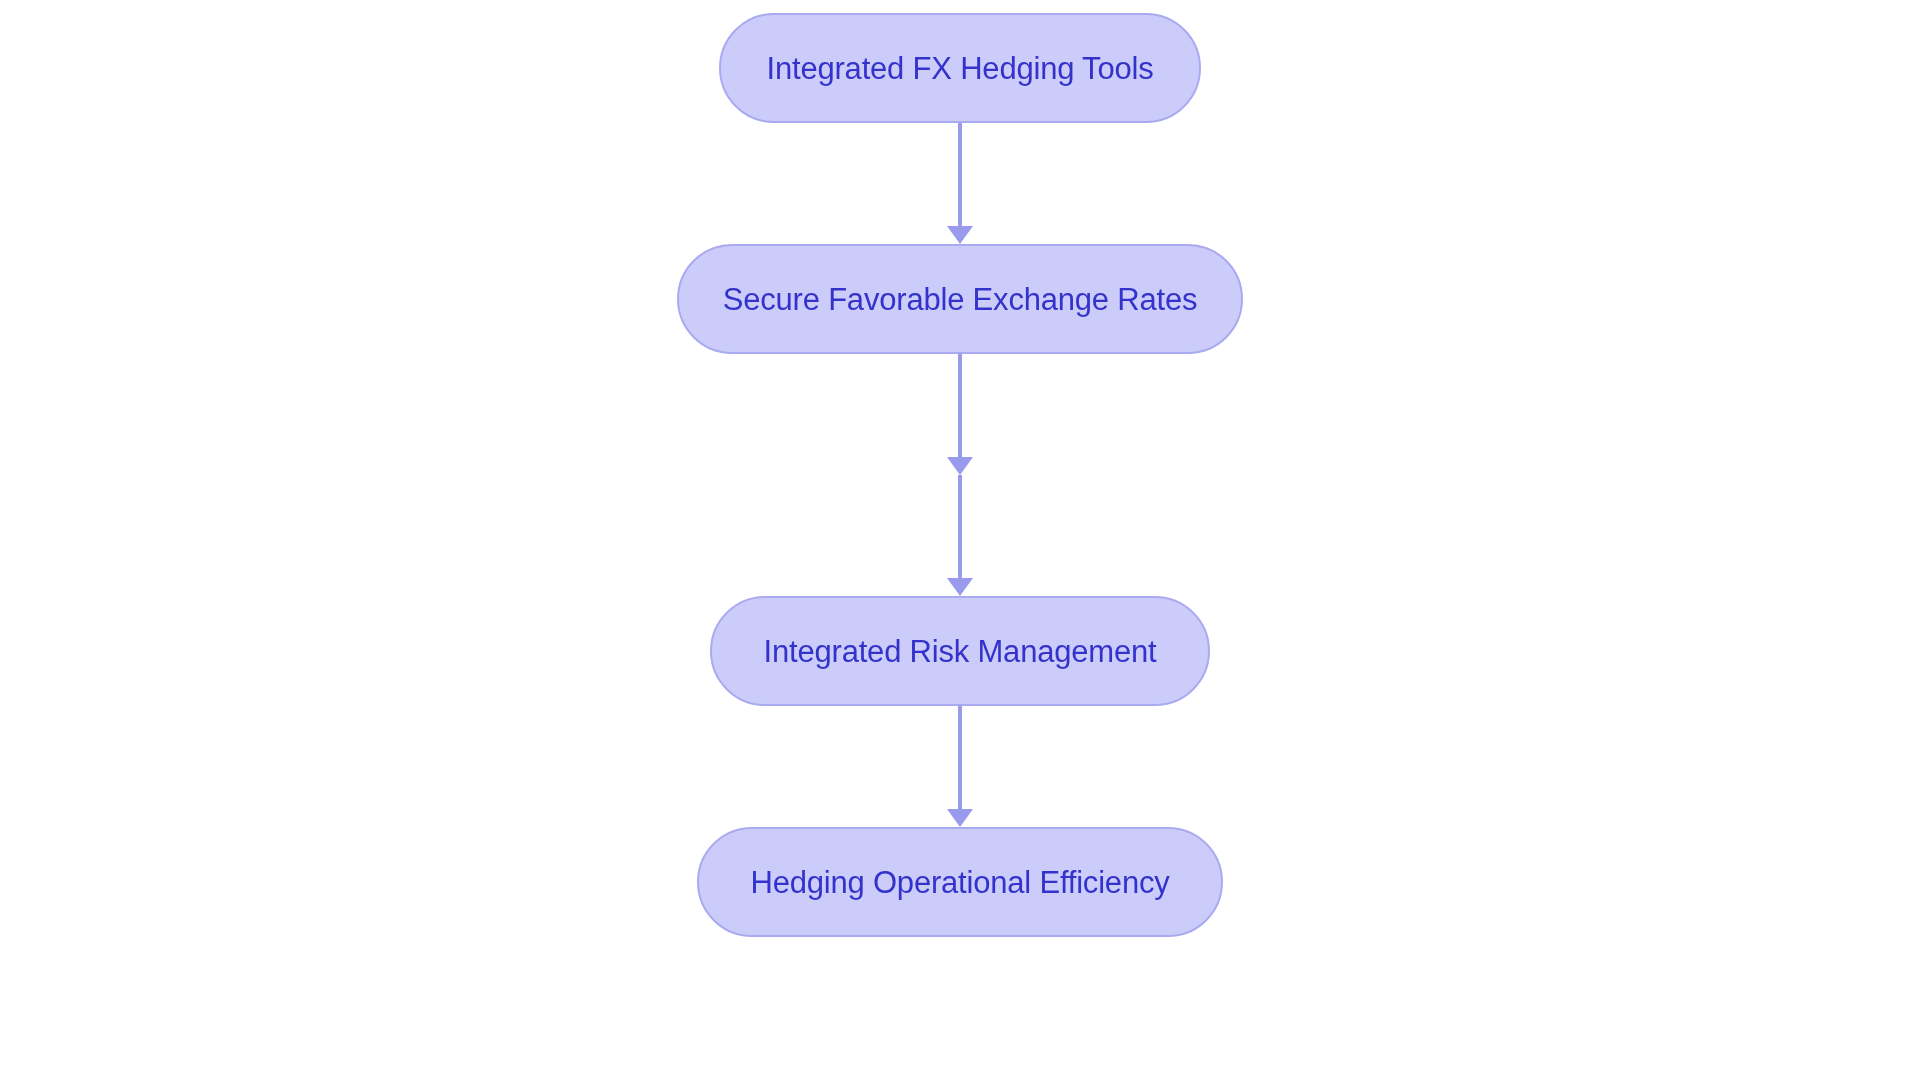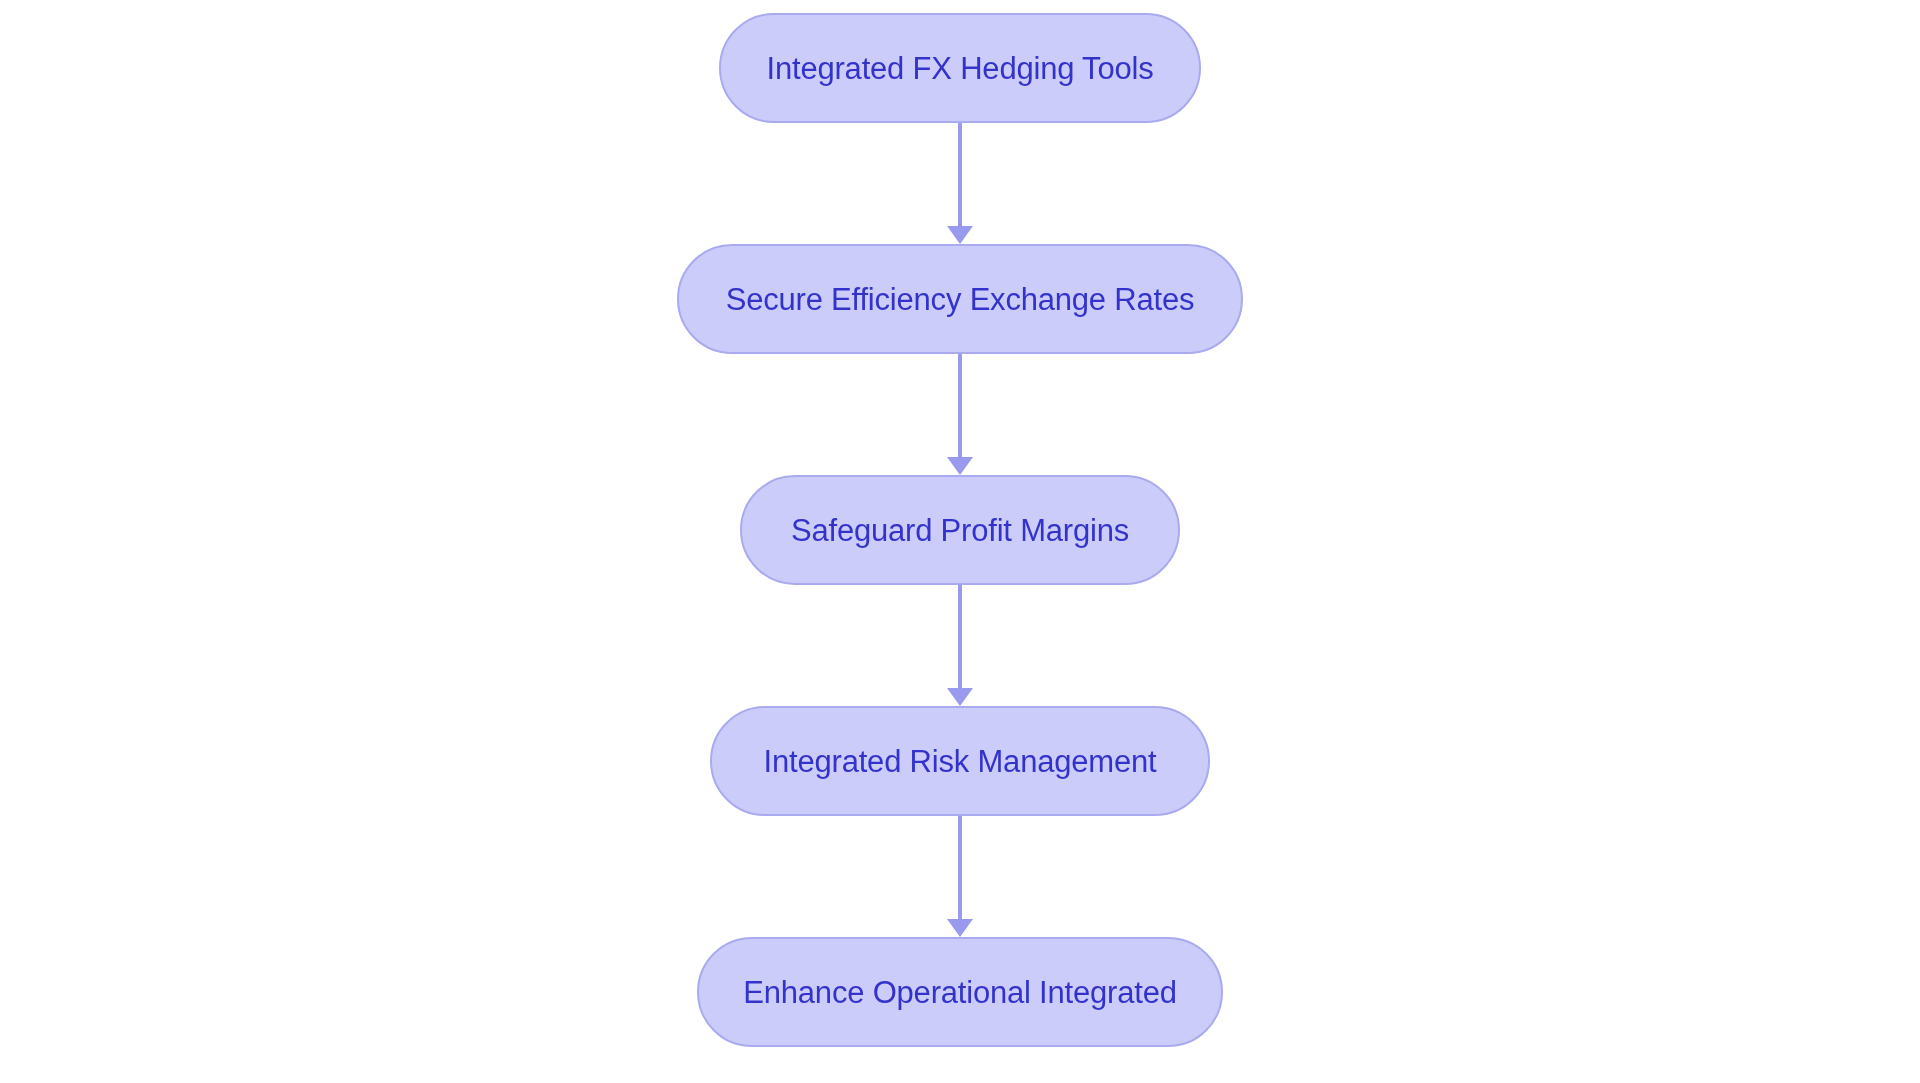--- a/index.html
+++ b/index.html
@@ -100,44 +100,41 @@
     <div class="node w1">
       <span class="node-label">Integrated FX Hedging Tools</span>
     </div>
 
     <div class="connector">
       <div class="connector-line"></div>
       <div class="connector-arrowhead"></div>
     </div>
 
     <div class="node w2">
-      <span class="node-label">Secure Efficiency Exchange Rates</span>
+      <span class="node-label">Secure Favorable Exchange Rates</span>
     </div>
 
     <div class="connector">
       <div class="connector-line"></div>
       <div class="connector-arrowhead"></div>
     </div>
 
-    <div class="node w3">
-      <span class="node-label">Safeguard Profit Margins</span>
-    </div>
 
     <div class="connector">
       <div class="connector-line"></div>
       <div class="connector-arrowhead"></div>
     </div>
 
     <div class="node w4">
       <span class="node-label">Integrated Risk Management</span>
     </div>
 
     <div class="connector">
       <div class="connector-line"></div>
       <div class="connector-arrowhead"></div>
     </div>
 
     <div class="node w5">
-      <span class="node-label">Enhance Operational Integrated</span>
+      <span class="node-label">Hedging Operational Efficiency</span>
     </div>
 
   </div>
 </div>
 
 </body></html>

